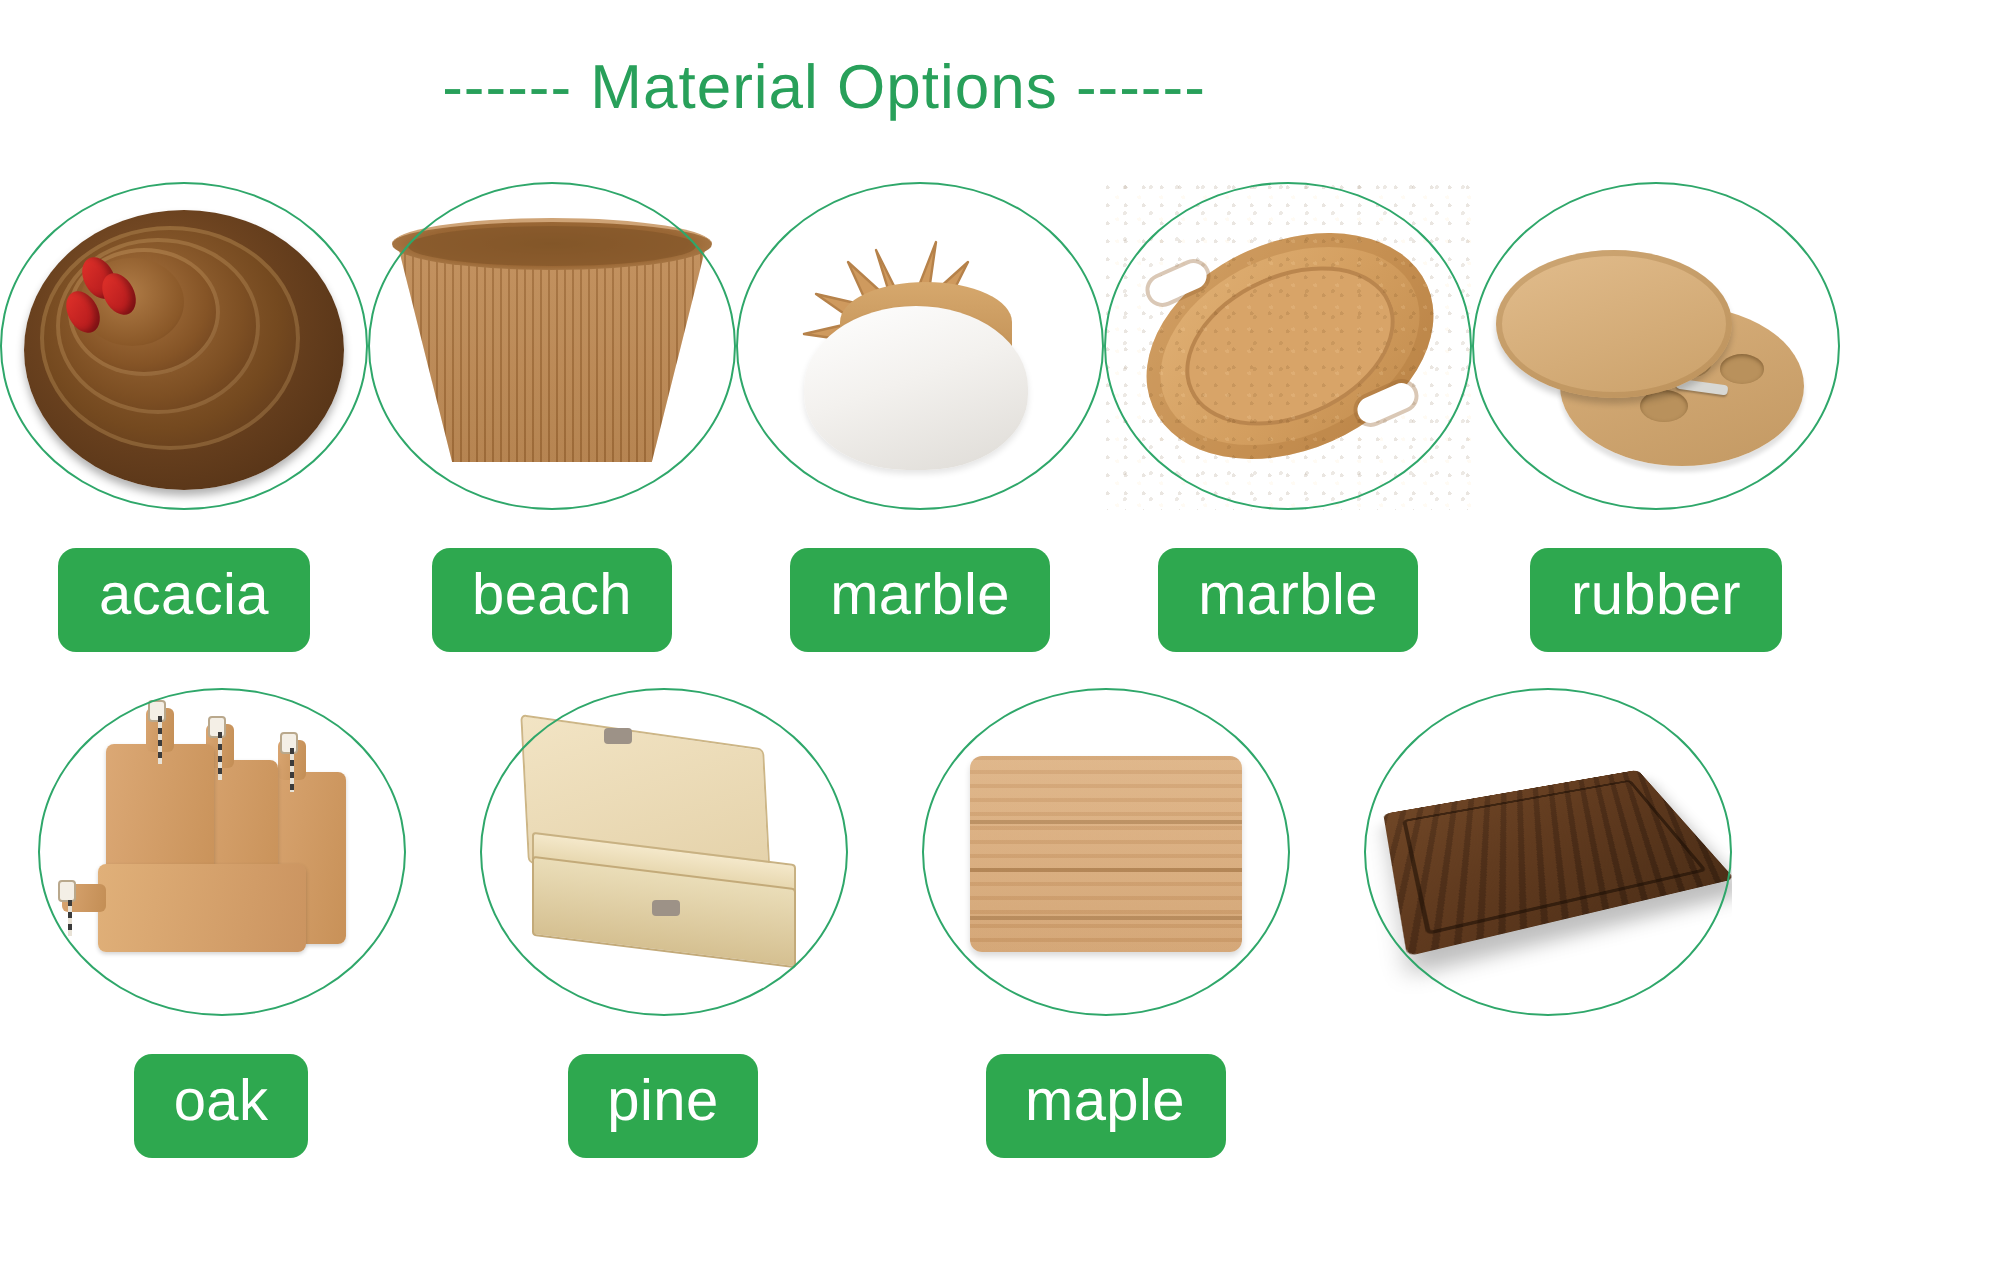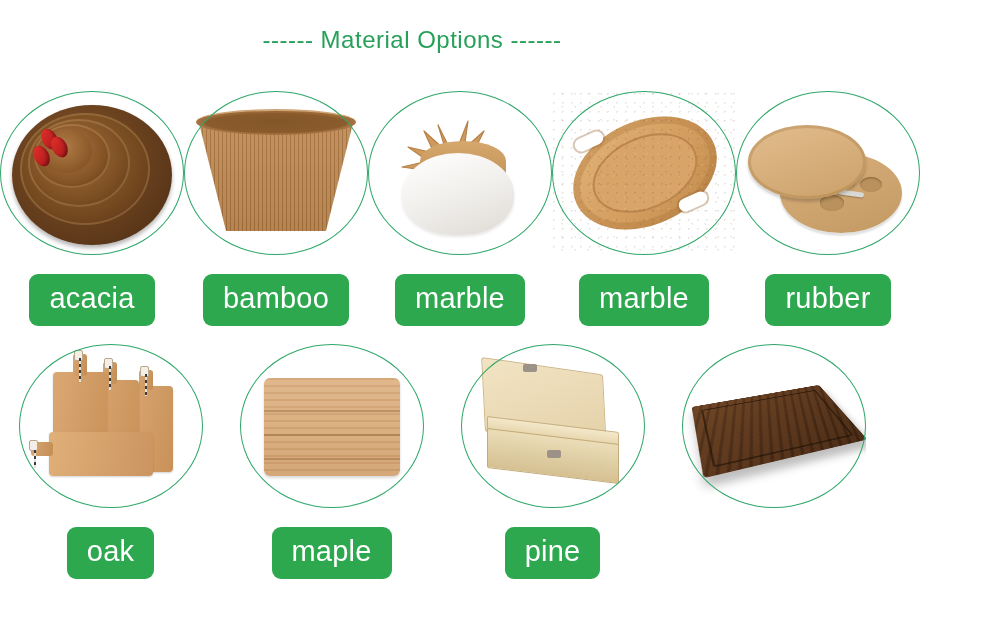--- a/index.html
+++ b/index.html
@@ -9,21 +9,21 @@
     background: #ffffff;
     font-family: "Liberation Sans", sans-serif;
     overflow: hidden;
   }
   #page { position: relative; width: 1000px; height: 634px; background: #ffffff; }
 
   .title {
     position: absolute;
     top: 26px; left: 0; width: 824px;
     text-align: center;
-    font-size: 24px;
+    font-size: 31px;
     font-weight: 400;
     color: #28a05a;
     letter-spacing: 0.5px;
     white-space: pre;
   }
 
   .grid {
     position: absolute;
     top: 88px; left: 0;
     width: 1000px;
@@ -366,21 +366,21 @@
           <div class="stage">
             <div class="art">
               <div class="bowl-body"></div>
               <div class="bowl-stripes"></div>
               <div class="bowl-rim"></div>
               <div class="bowl-inner"></div>
             </div>
           </div>
           <div class="ellipse"></div>
         </div>
-        <div class="pill">bamboo</div>
+        <div class="pill">beach</div>
       </div>
 
       <div class="cell">
         <div class="frame">
           <div class="stage">
             <div class="art">
               <svg width="184" height="164" viewBox="0 0 184 164">
                 <g fill="#cf9a5e" stroke="#b6824a" stroke-width="1.2" stroke-linejoin="round">
                   <path d="M86 66 L70 34 L78 60 L56 40 L66 62 L40 56 L60 70 L34 76 L62 80 L44 96 L70 84 L66 104 L84 84 Z"></path>
                   <path d="M86 66 L100 30 L96 58 L116 40 L104 64 L128 58 L106 72 L130 80 L100 82 Z"></path>
@@ -463,51 +463,51 @@
           <div class="ellipse"></div>
         </div>
         <div class="pill">oak</div>
       </div>
 
 
       <div class="cell">
         <div class="frame">
           <div class="stage">
             <div class="art">
-              <div class="maple-board"></div>
-              <div class="maple-seam" style="top:66px;"></div>
-              <div class="maple-seam" style="top:90px;"></div>
-              <div class="maple-seam" style="top:114px;"></div>
-            </div>
-          </div>
-          <div class="ellipse"></div>
-        </div>
-        <div class="pill">maple</div>
-      </div>
-
-      <div class="cell">
-        <div class="frame">
-          <div class="stage">
-            <div class="art">
               <div class="box-lid"></div>
               <div class="box-clasp" style="left:62px;top:20px;"></div>
               <div class="box-rim"></div>
               <div class="box-body"></div>
               <div class="box-clasp" style="left:86px;top:106px;"></div>
             </div>
           </div>
           <div class="ellipse"></div>
         </div>
         <div class="pill">pine</div>
       </div>
 
       <div class="cell">
         <div class="frame">
           <div class="stage">
             <div class="art">
+              <div class="maple-board"></div>
+              <div class="maple-seam" style="top:66px;"></div>
+              <div class="maple-seam" style="top:90px;"></div>
+              <div class="maple-seam" style="top:114px;"></div>
+            </div>
+          </div>
+          <div class="ellipse"></div>
+        </div>
+        <div class="pill">maple</div>
+      </div>
+
+      <div class="cell">
+        <div class="frame">
+          <div class="stage">
+            <div class="art">
               <div class="walnut">
                 <div class="walnut-groove"></div>
               </div>
             </div>
           </div>
           <div class="ellipse"></div>
         </div>
       </div>
 
     </div>

